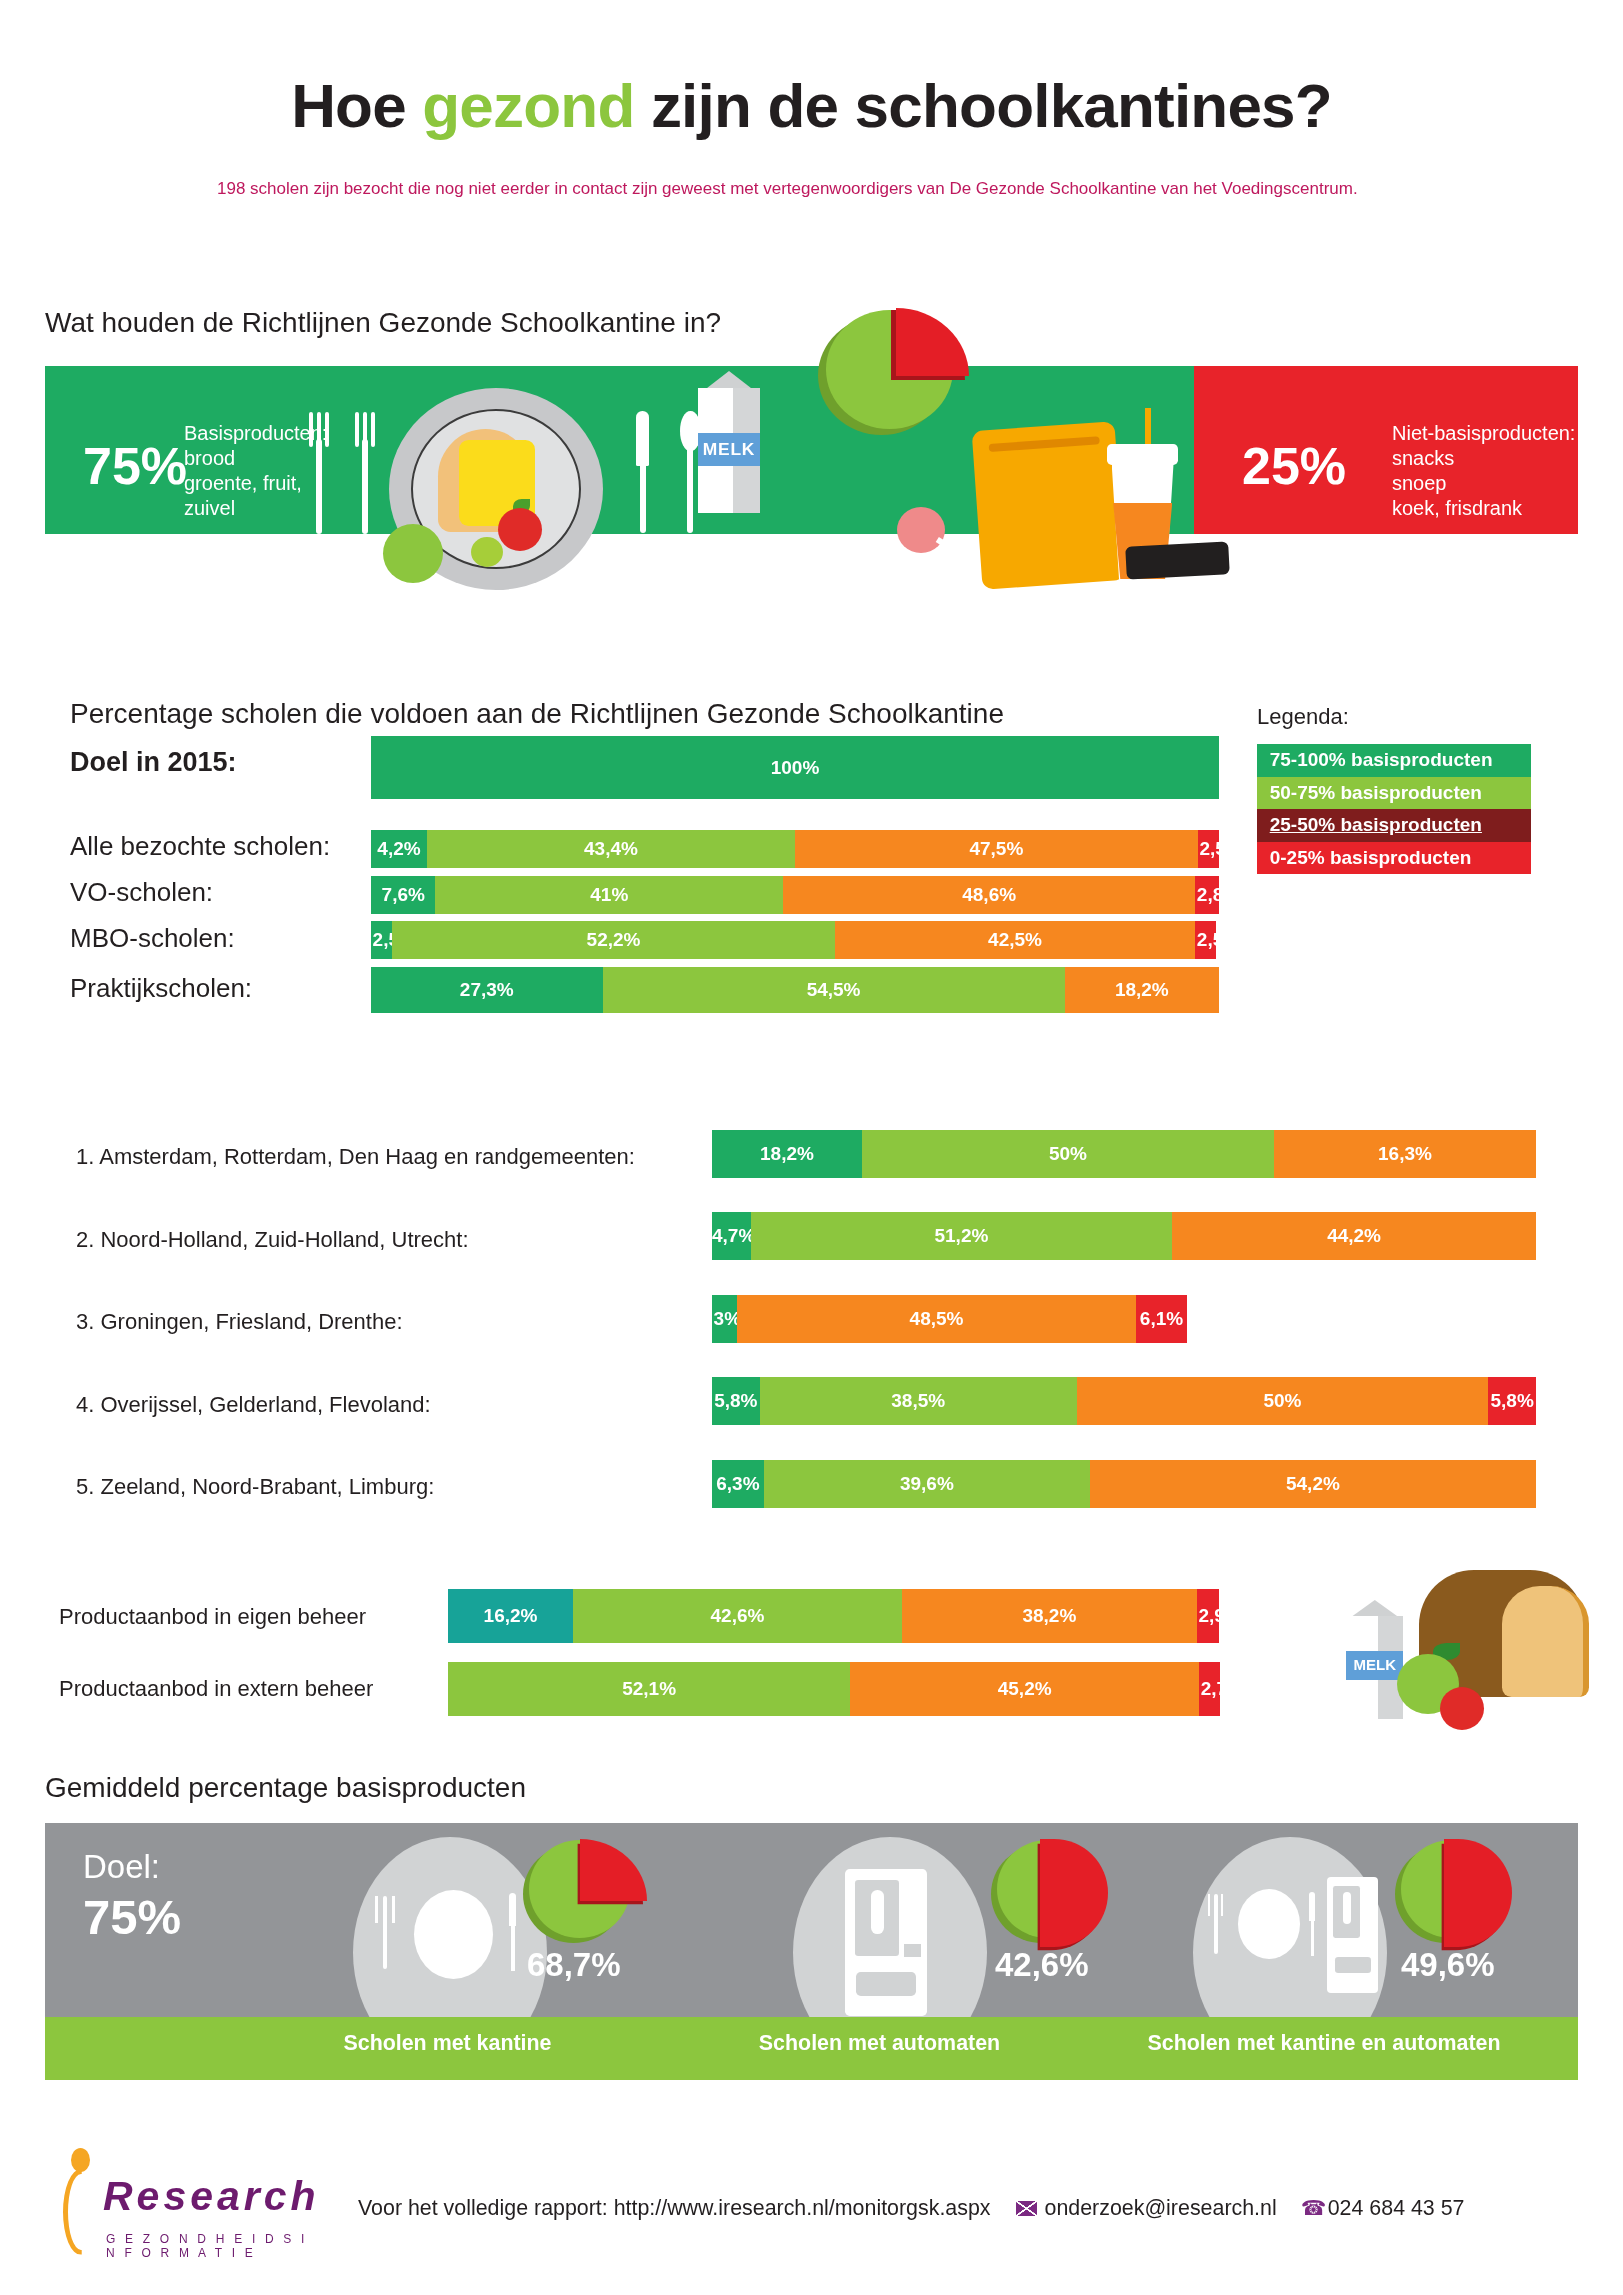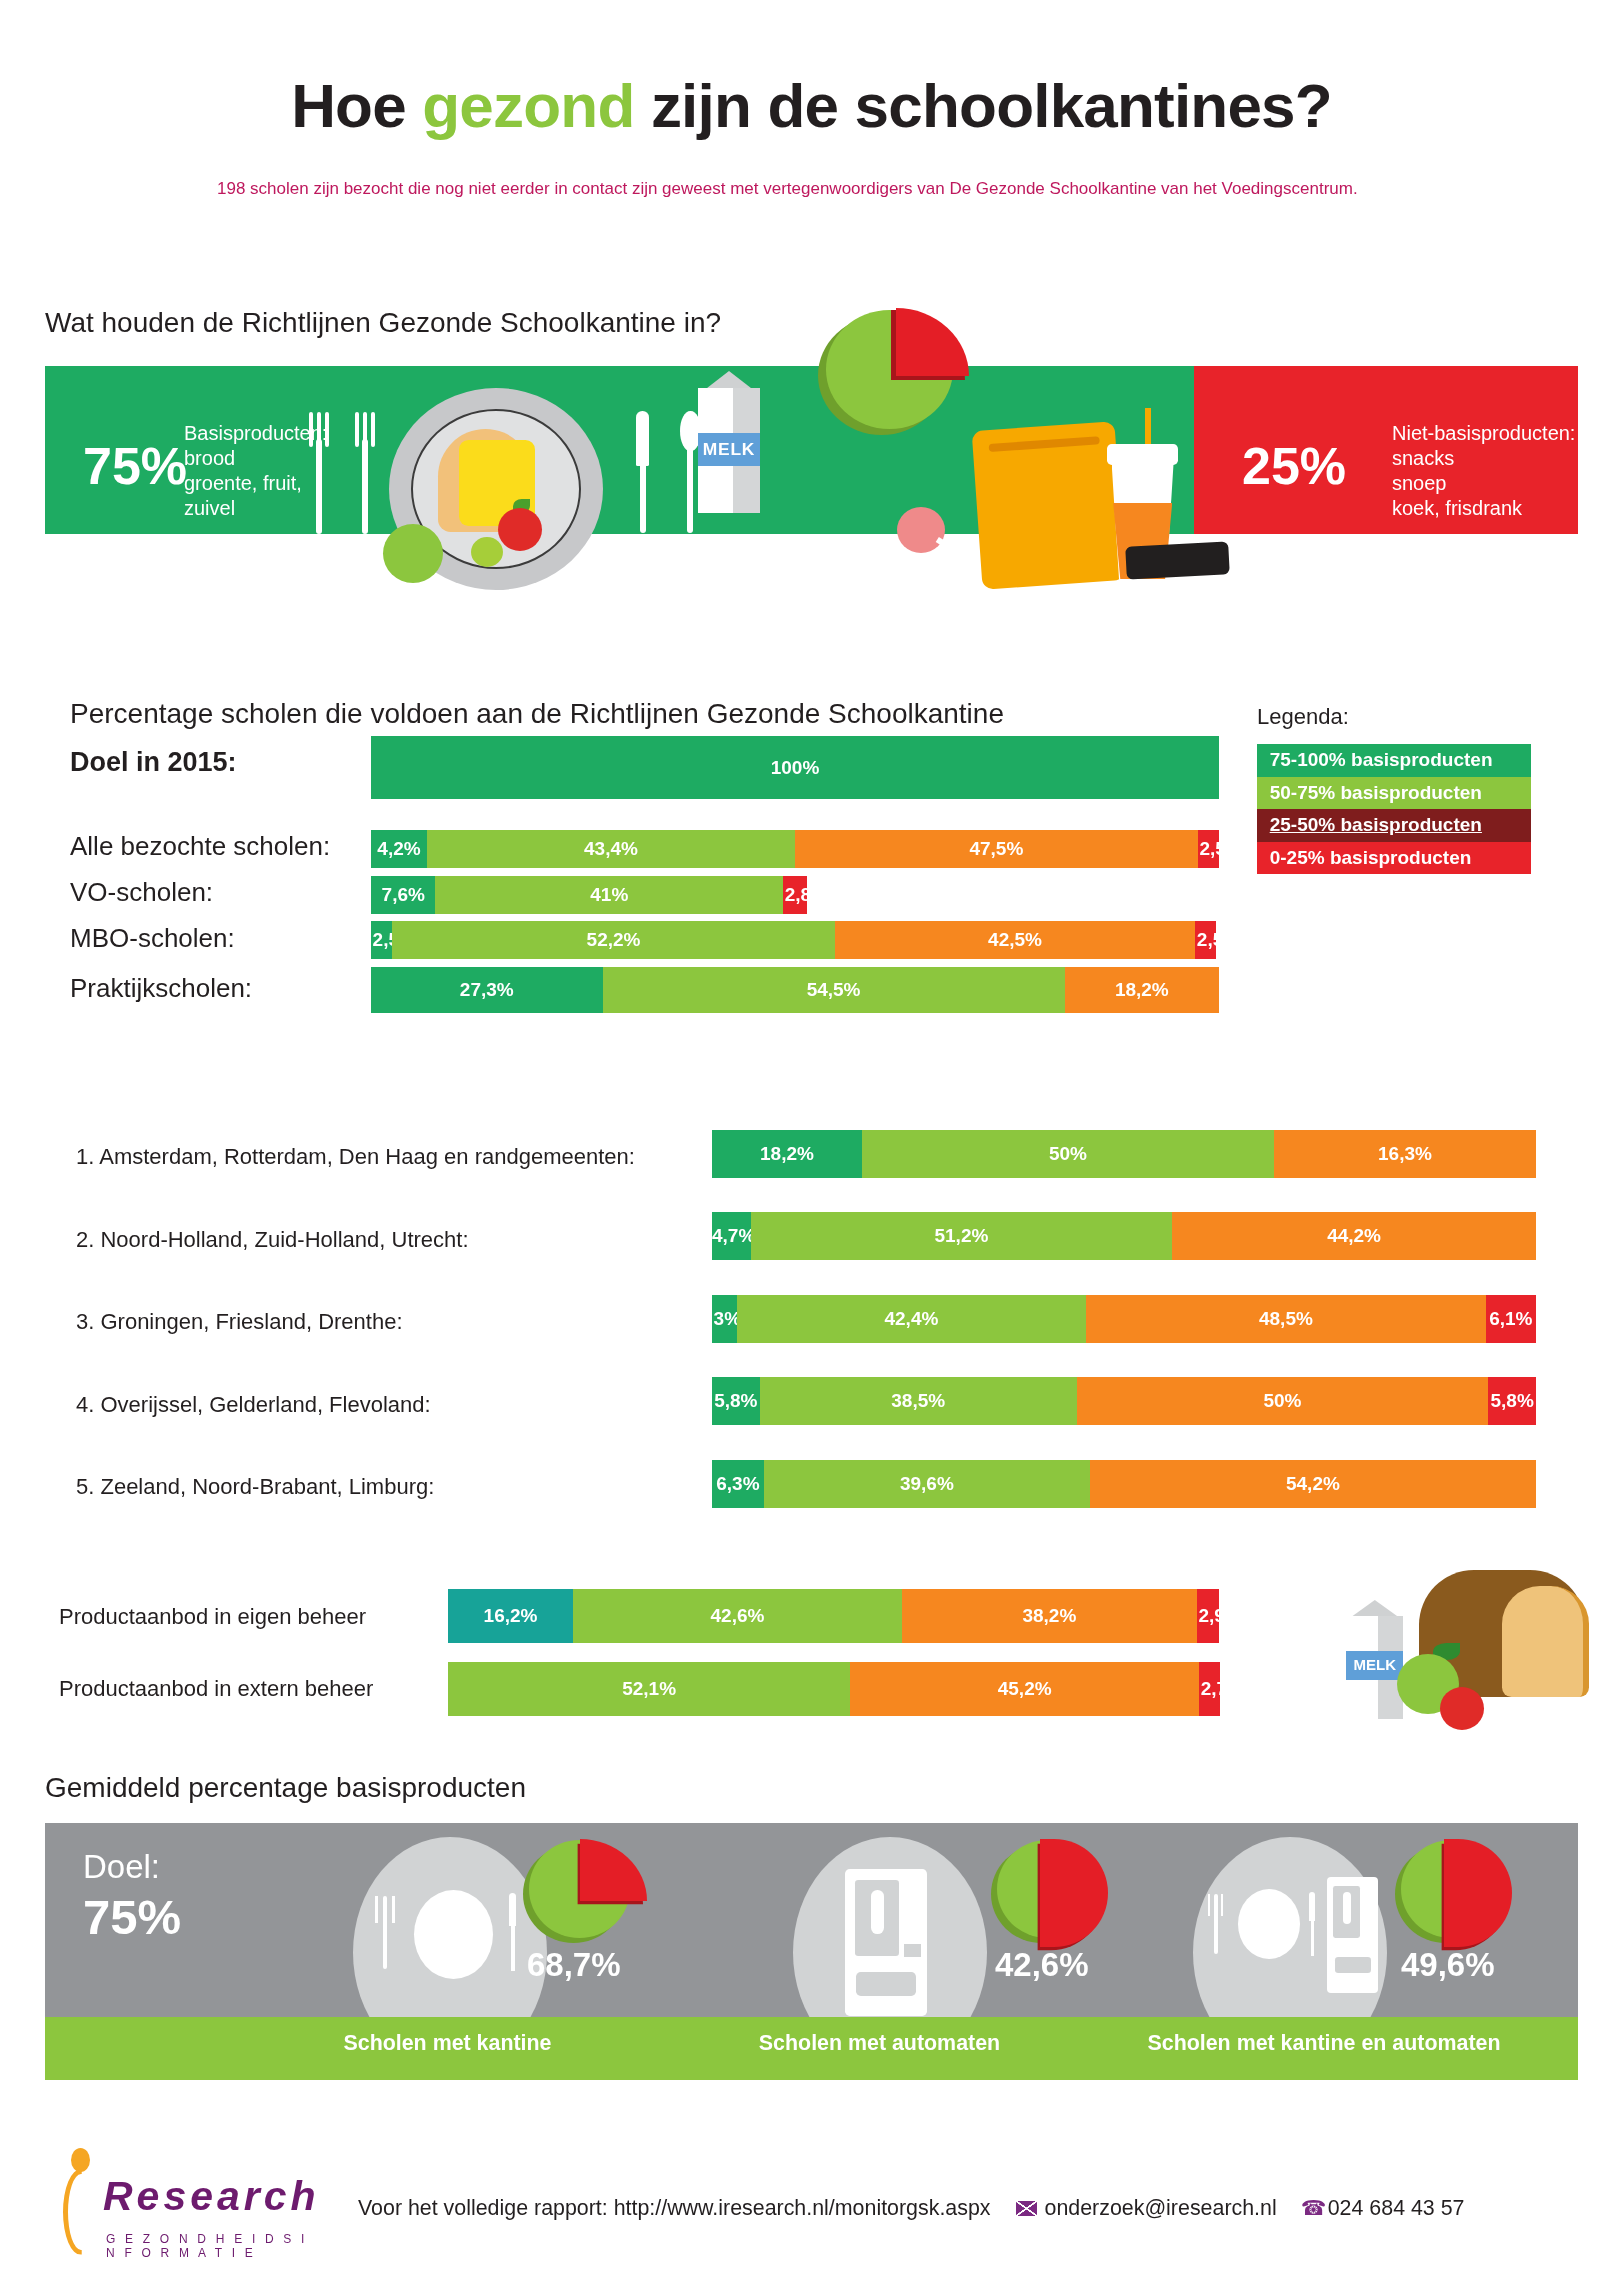--- a/index.html
+++ b/index.html
@@ -341,20 +341,23 @@
           <span style="text-align: left; left: 1.6px; right: auto;">2,5%</span>
         </div>
       </div>
       <div class="crow" style="position: absolute; top: 140px; height: 38px;">
         <div class="seg" style="width: 7.6%; background: rgb(30, 171, 98);">
           <span>7,6%</span>
         </div>
         <div class="seg" style="width: 41%; background: rgb(140, 198, 62);">
           <span>41%</span>
         </div>
+        <div class="seg" style="width: 48.6%; background: rgb(246, 135, 31);">
+          <span>48,6%</span>
+        </div>
         <div class="seg" style="width: 2.8%; background: rgb(232, 35, 42);">
           <span style="text-align: left; left: 1.6px; right: auto;">2,8%</span>
         </div>
       </div>
       <div class="crow" style="position: absolute; top: 185px; height: 38px;">
         <div class="seg" style="width: 2.5%; background: rgb(30, 171, 98);">
           <span style="text-align: left; left: 1.6px; right: auto;">2,5%</span>
         </div>
         <div class="seg" style="width: 52.2%; background: rgb(140, 198, 62);">
           <span>52,2%</span>
@@ -407,23 +410,20 @@
           <span>51,2%</span>
         </div>
         <div class="seg" style="width: 44.2%; background: rgb(246, 135, 31);">
           <span>44,2%</span>
         </div>
       </div>
       <div class="reglabel" style="top: 179px;">3. Groningen, Friesland, Drenthe:</div>
       <div class="regbar" style="top: 165px;">
         <div class="seg" style="width: 3%; background: rgb(30, 171, 98);">
           <span style="text-align: left; left: 1.6px; right: auto;">3%</span>
-        </div>
-        <div class="seg" style="width: 42.4%; background: rgb(140, 198, 62);">
-          <span>42,4%</span>
         </div>
         <div class="seg" style="width: 48.5%; background: rgb(246, 135, 31);">
           <span>48,5%</span>
         </div>
         <div class="seg" style="width: 6.1%; background: rgb(232, 35, 42);">
           <span>6,1%</span>
         </div>
       </div>
       <div class="reglabel" style="top: 262px;">4. Overijssel, Gelderland, Flevoland:</div>
       <div class="regbar" style="top: 247px;">

